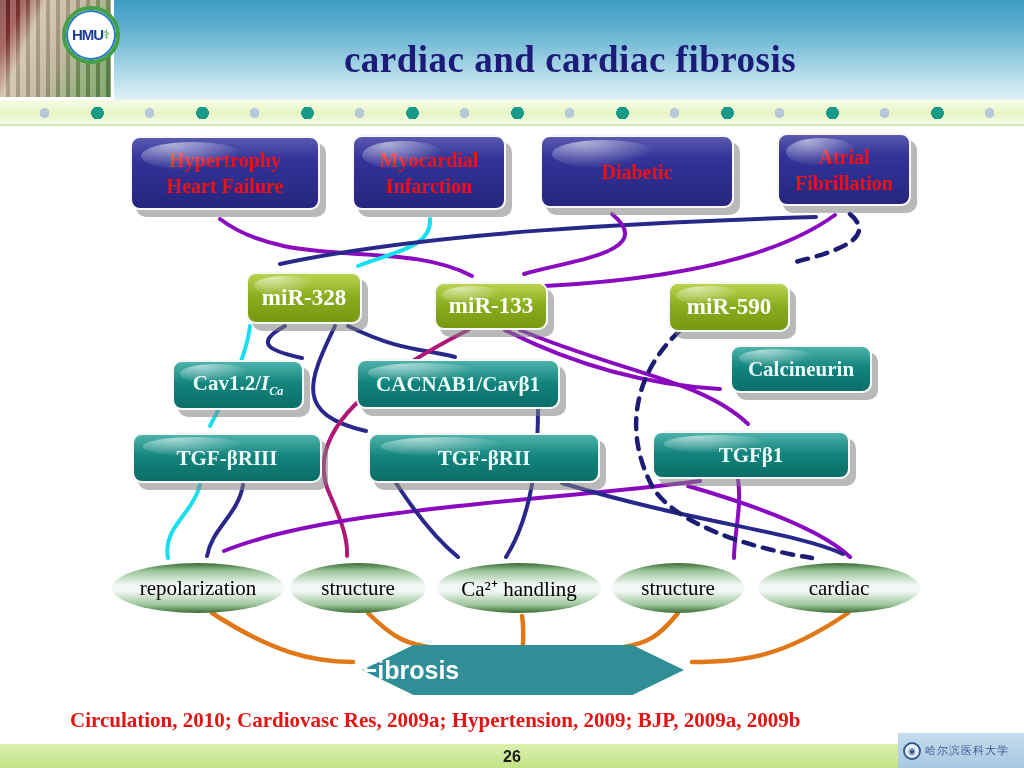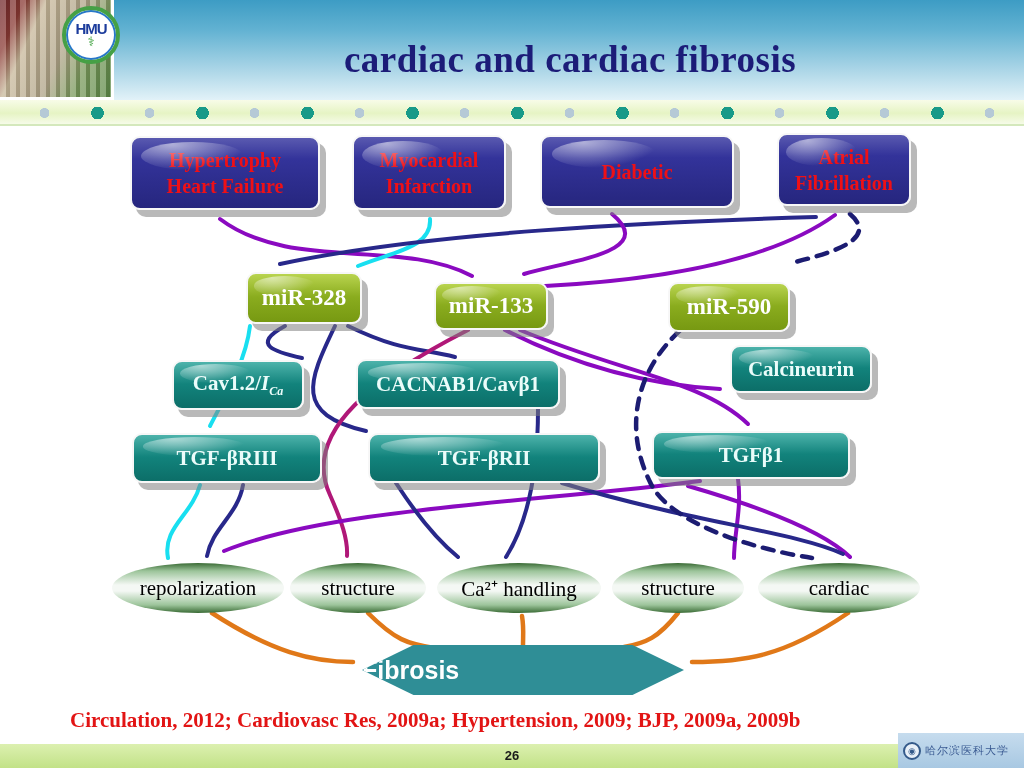--- a/index.html
+++ b/index.html
@@ -24,21 +24,21 @@
     background-position:45px 0,-8px 0,0 0;
     background-repeat:repeat-x,repeat-x,no-repeat;
     border-bottom:2px solid #d4e8bc;z-index:3}
   .photo{left:0;top:0;width:114px;height:100px;z-index:4;
     background:
       repeating-linear-gradient(90deg,rgba(255,255,255,.25) 0 6px,rgba(0,0,0,.12) 6px 10px),
       linear-gradient(115deg,#70262a 0%,#8a3a34 16%,#c8b89a 30%,#b0a488 55%,#7a9a5c 75%,#5c8a48 100%);
     border-right:3px solid #fff;border-bottom:3px solid #fff}
   .hmu-logo{left:62px;top:6px;width:58px;height:58px;border-radius:50%;z-index:5;
     background:#fff;border:4px solid #45a045;box-shadow:0 0 0 2px #2878c8 inset;
-    display:flex;flex-direction:column;align-items:center;justify-content:center}
+    display:flex;flex-direction:row;align-items:center;justify-content:center}
   .hmu-logo .t{font-family:"Liberation Sans",sans-serif;font-weight:bold;
     color:#1c3c9c;font-size:15px;letter-spacing:-1px;line-height:14px}
   .hmu-logo .c{color:#2f9a2f;font-size:13px;line-height:12px}
   .title{left:200px;top:38px;width:740px;text-align:center;z-index:4;
     font-size:37px;font-weight:bold;color:#1c1c78;letter-spacing:.5px}
 
   
   .bx{border:2px solid #f7f7f7;border-radius:10px;z-index:2;
     box-shadow:6px 7px 0 rgba(128,128,128,.55);
     display:flex;align-items:center;justify-content:center;text-align:center;
@@ -67,21 +67,21 @@
   .s-orange{stroke:var(--orange)} .f-orange{fill:var(--orange)}
   .s-dnavy{stroke:var(--dnavy);stroke-dasharray:11 9} .f-dnavy{fill:var(--dnavy)}
   svg.arrows path{fill:none;stroke-linecap:round}
 
   
   .citation{left:70px;top:708px;width:900px;z-index:2;
     font-size:21px;font-weight:bold;color:#e21414}
   .greenbar{left:0;top:744px;width:1024px;height:24px;z-index:2;
     background:linear-gradient(180deg,#dcf0b0,#c2e287)}
   .pagenum{left:0;top:748px;width:1024px;text-align:center;z-index:3;
-    font-family:"Liberation Sans",sans-serif;font-weight:bold;font-size:13px;color:#1a1a1a}
+    font-family:"Liberation Sans",sans-serif;font-weight:bold;font-size:16px;color:#1a1a1a}
   .bluelogo{left:898px;top:733px;width:126px;height:35px;z-index:4;
     background:linear-gradient(180deg,#c6dcee,#a8c8e2);
     display:flex;align-items:center;gap:4px;padding-left:5px}
   .seal{width:18px;height:18px;border-radius:50%;border:2px solid #345a8a;background:#e8f0f8;
     display:flex;align-items:center;justify-content:center;font-size:9px;color:#345a8a}
   .cjk{font-size:11px;font-weight:normal;color:#3a5a92;filter:blur(.7px);letter-spacing:1px;white-space:nowrap}
   sub.small{font-size:12px} .ital{font-style:italic}
 </style>
 </head>
 <body>
@@ -215,19 +215,19 @@
   <span>structure</span>
 </div>
 <div class="abs oval" style="left:758px;top:563px;width:162px;height:50px">
   <span>cardiac</span>
 </div>
 
 <div class="abs hex" style="left:362px;top:645px;width:322px;height:50px">
   <span>Fibrosis</span>
 </div>
 
-<div class="abs citation">Circulation, 2012; Cardiovasc Res, 2009a; Hypertension, 2009; BJP, 2009a, 2009b</div>
+<div class="abs citation">Circulation, 2010; Cardiovasc Res, 2009a; Hypertension, 2009; BJP, 2009a, 2009b</div>
 <div class="abs greenbar"></div>
 <div class="abs pagenum">26</div>
 <div class="abs bluelogo">
   <span class="seal">◉</span>
   <span class="cjk">哈尔滨医科大学</span>
 </div>
 
 </body></html>

